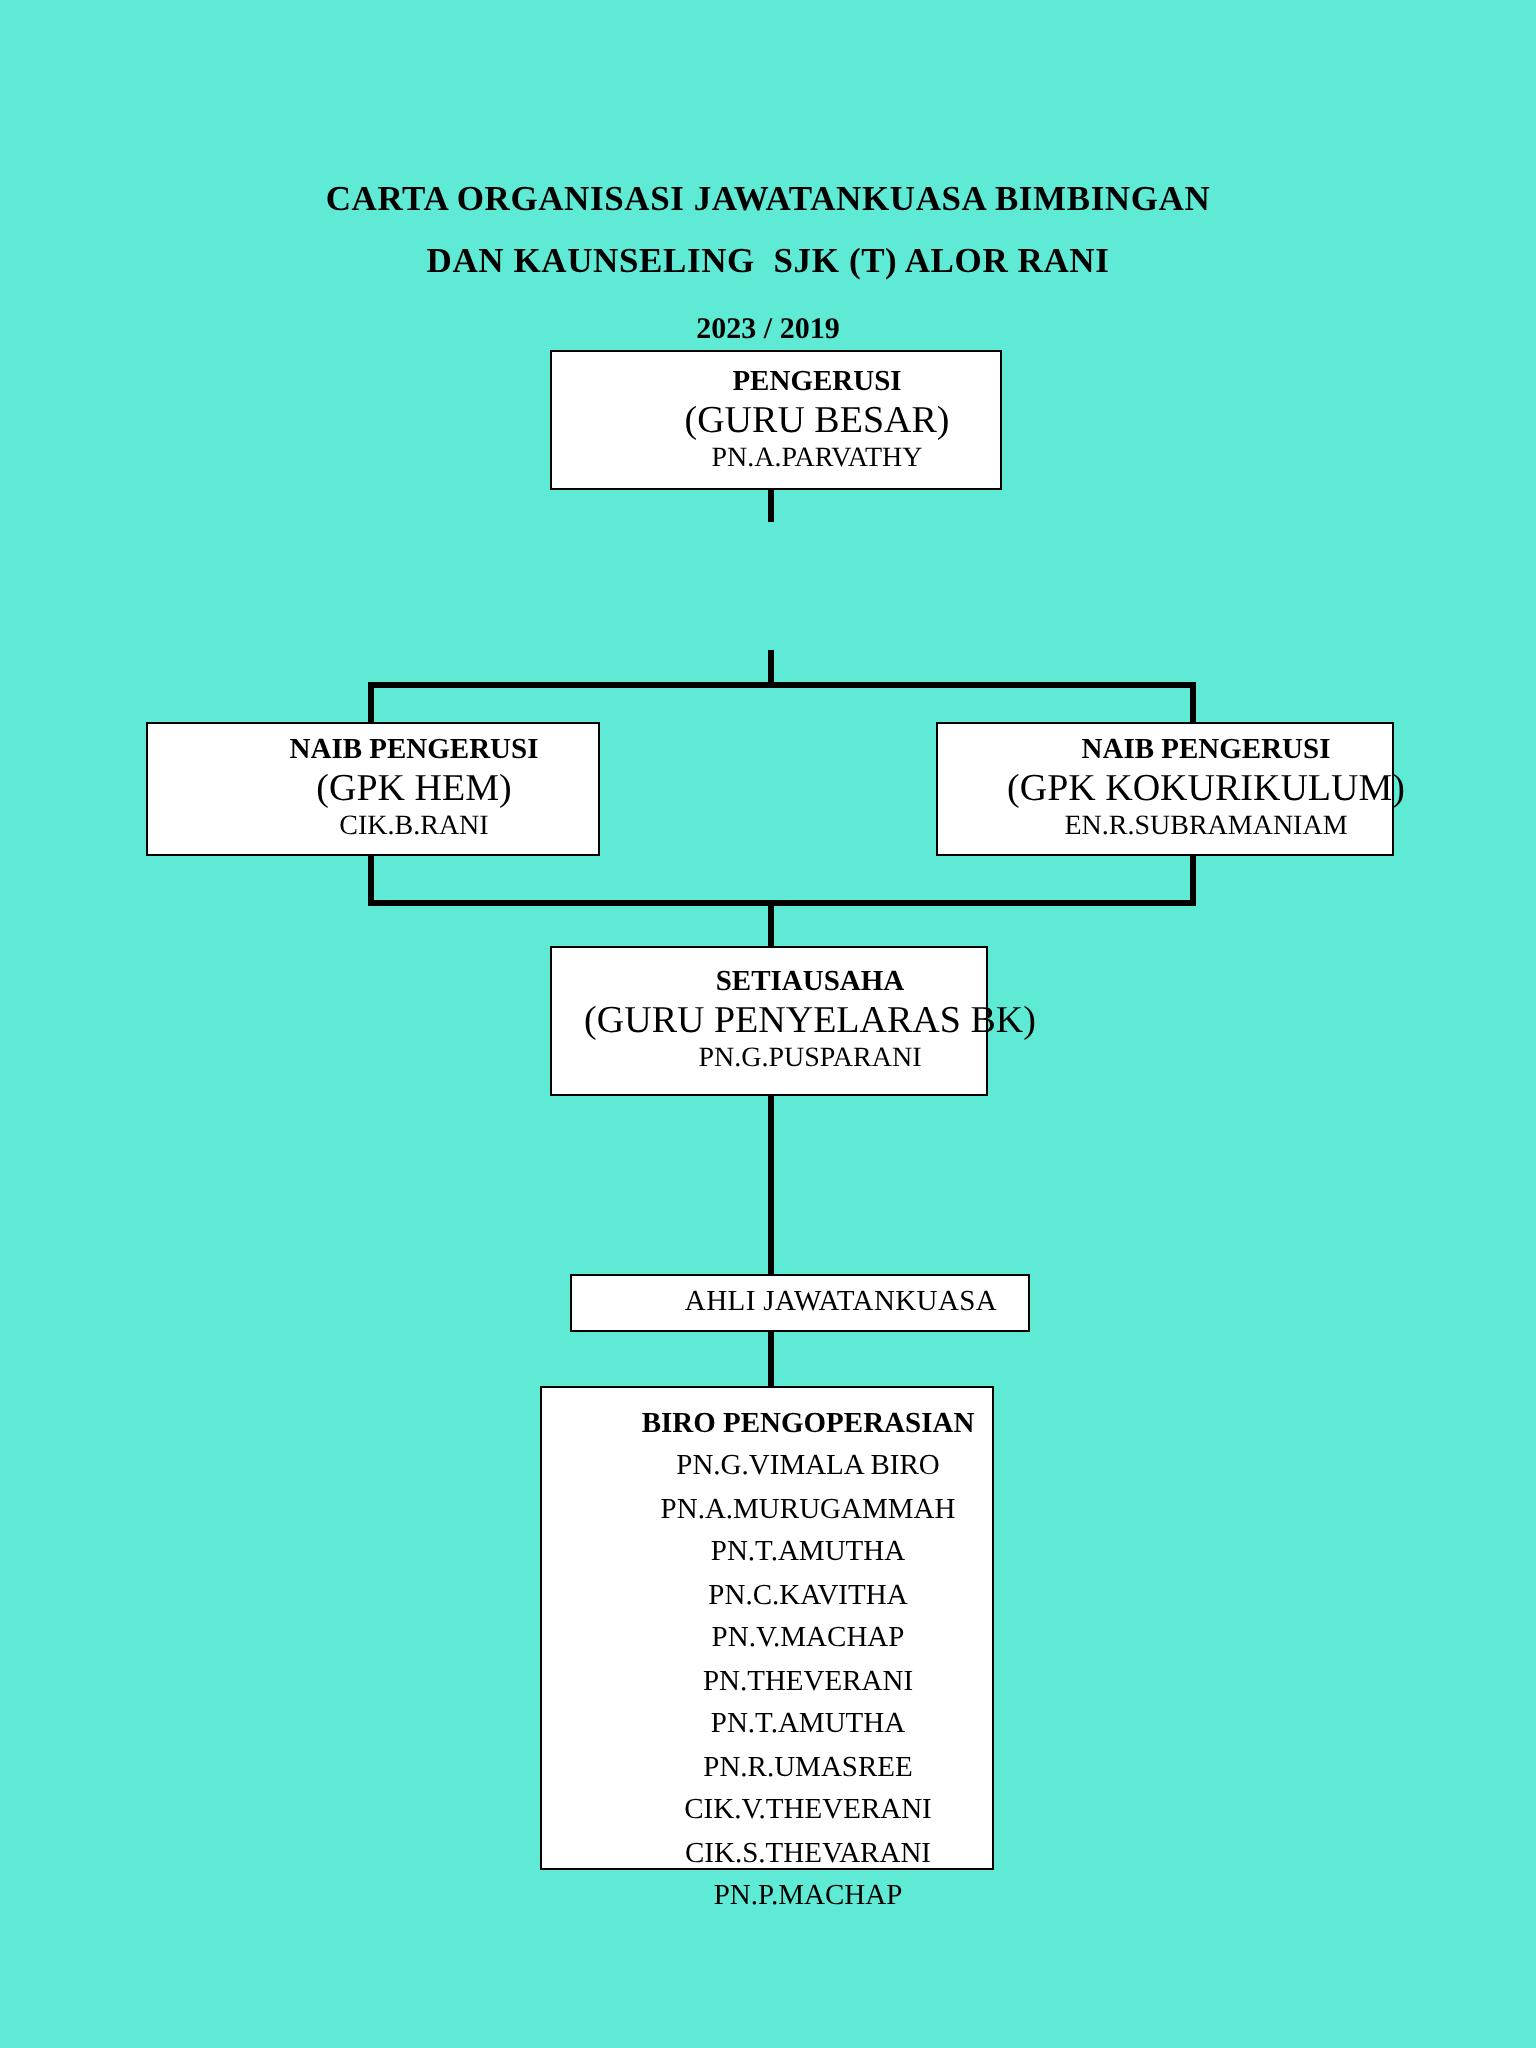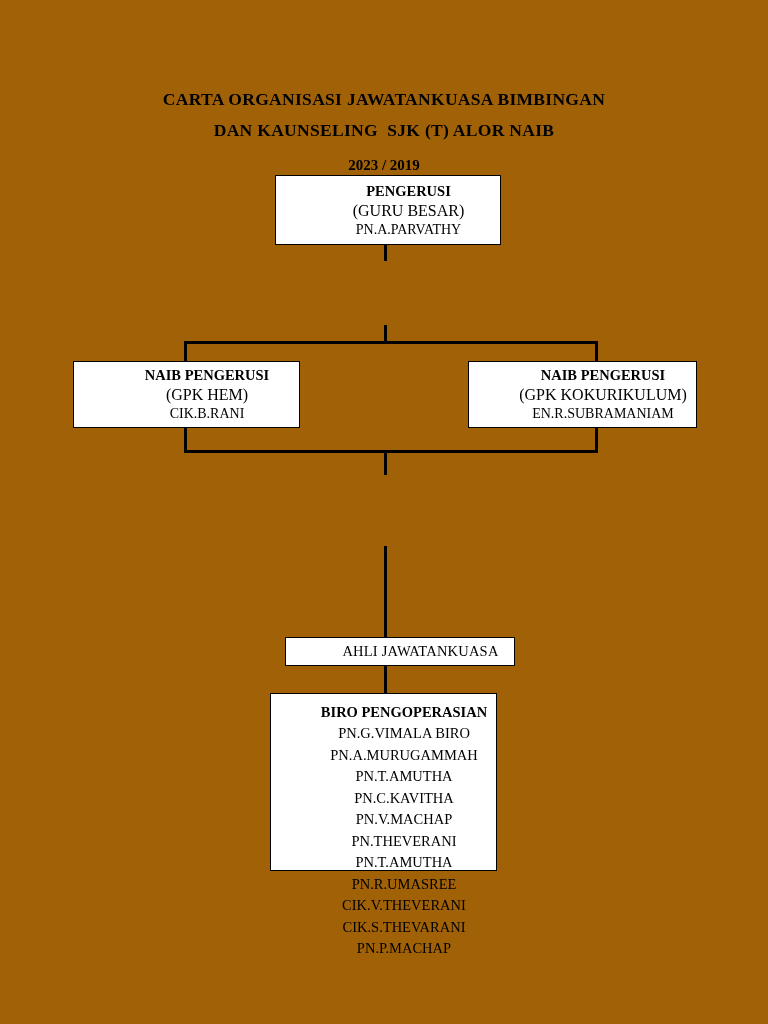--- a/index.html
+++ b/index.html
@@ -10,21 +10,21 @@
   }
   body {
     font-family: "Liberation Serif", "DejaVu Serif", serif;
     color: #000000;
   }
   #page {
     position: relative;
     width: 768px;
     height: 1024px;
     overflow: hidden;
-    background: #a16207;
+    background: #5eead4;
     font-family: Liberation Serif, serif;
   }
 
   
   .title-block {
     position: absolute;
     left: 0;
     top: 84px;
     width: 768px;
     text-align: center;
@@ -58,21 +58,21 @@
     padding-left: 41px;
   }
   .node .role {
     font-weight: bold;
     font-size: 14.5px;
     line-height: 19px;
     white-space: nowrap;
   }
   .node .sub {
     font-weight: normal;
-    font-size: 16px;
+    font-size: 19px;
     line-height: 19px;
     white-space: nowrap;
   }
   .node .person {
     font-weight: normal;
     font-size: 14px;
     line-height: 19px;
     white-space: nowrap;
   }
 
@@ -107,21 +107,21 @@
   .vline { width: 3px; }
   .hline { height: 3px; }
 </style>
 </head>
 <body>
 
 <div id="page">
 
   <div class="title-block">
     <div class="title-line">CARTA ORGANISASI JAWATANKUASA BIMBINGAN</div>
-    <div class="title-line">DAN KAUNSELING  SJK (T) ALOR NAIB</div>
+    <div class="title-line">DAN KAUNSELING  SJK (T) ALOR RANI</div>
     <div class="title-year">2023 / 2019</div>
   </div>
 
   <div class="line vline" style="left:384px; top:243px; height:18px;"></div>
 
   <div class="line vline" style="left:384px; top:325px; height:19px;"></div>
 
   <div class="line hline" style="left:184px; top:341px; width:414px;"></div>
 
   <div class="line vline" style="left:184px; top:341px; height:22px;"></div>
@@ -150,26 +150,31 @@
     <div class="sub">(GPK HEM)</div>
     <div class="person">CIK.B.RANI</div>
   </div>
 
   <div class="node" style="left:468px; top:361px; width:229px; height:67px;">
     <div class="role">NAIB PENGERUSI</div>
     <div class="sub">(GPK KOKURIKULUM)</div>
     <div class="person">EN.R.SUBRAMANIAM</div>
   </div>
 
+  <div class="node" style="left:275px; top:473px; width:219px; height:75px;">
+    <div class="role">SETIAUSAHA</div>
+    <div class="sub">(GURU PENYELARAS BK)</div>
+    <div class="person">PN.G.PUSPARANI</div>
+  </div>
 
   <div class="node plain" style="left:285px; top:637px; width:230px; height:29px;">
     <div class="role">AHLI JAWATANKUASA</div>
   </div>
 
-  <div class="node list-box" style="left:270px; top:693px; width:227px; height:178px;">
+  <div class="node list-box" style="left:270px; top:693px; width:227px; height:242px;">
     <div class="role">BIRO PENGOPERASIAN</div>
     <div class="member">PN.G.VIMALA BIRO</div>
     <div class="member">PN.A.MURUGAMMAH</div>
     <div class="member">PN.T.AMUTHA</div>
     <div class="member">PN.C.KAVITHA</div>
     <div class="member">PN.V.MACHAP</div>
     <div class="member">PN.THEVERANI</div>
     <div class="member">PN.T.AMUTHA</div>
     <div class="member">PN.R.UMASREE</div>
     <div class="member">CIK.V.THEVERANI</div>

